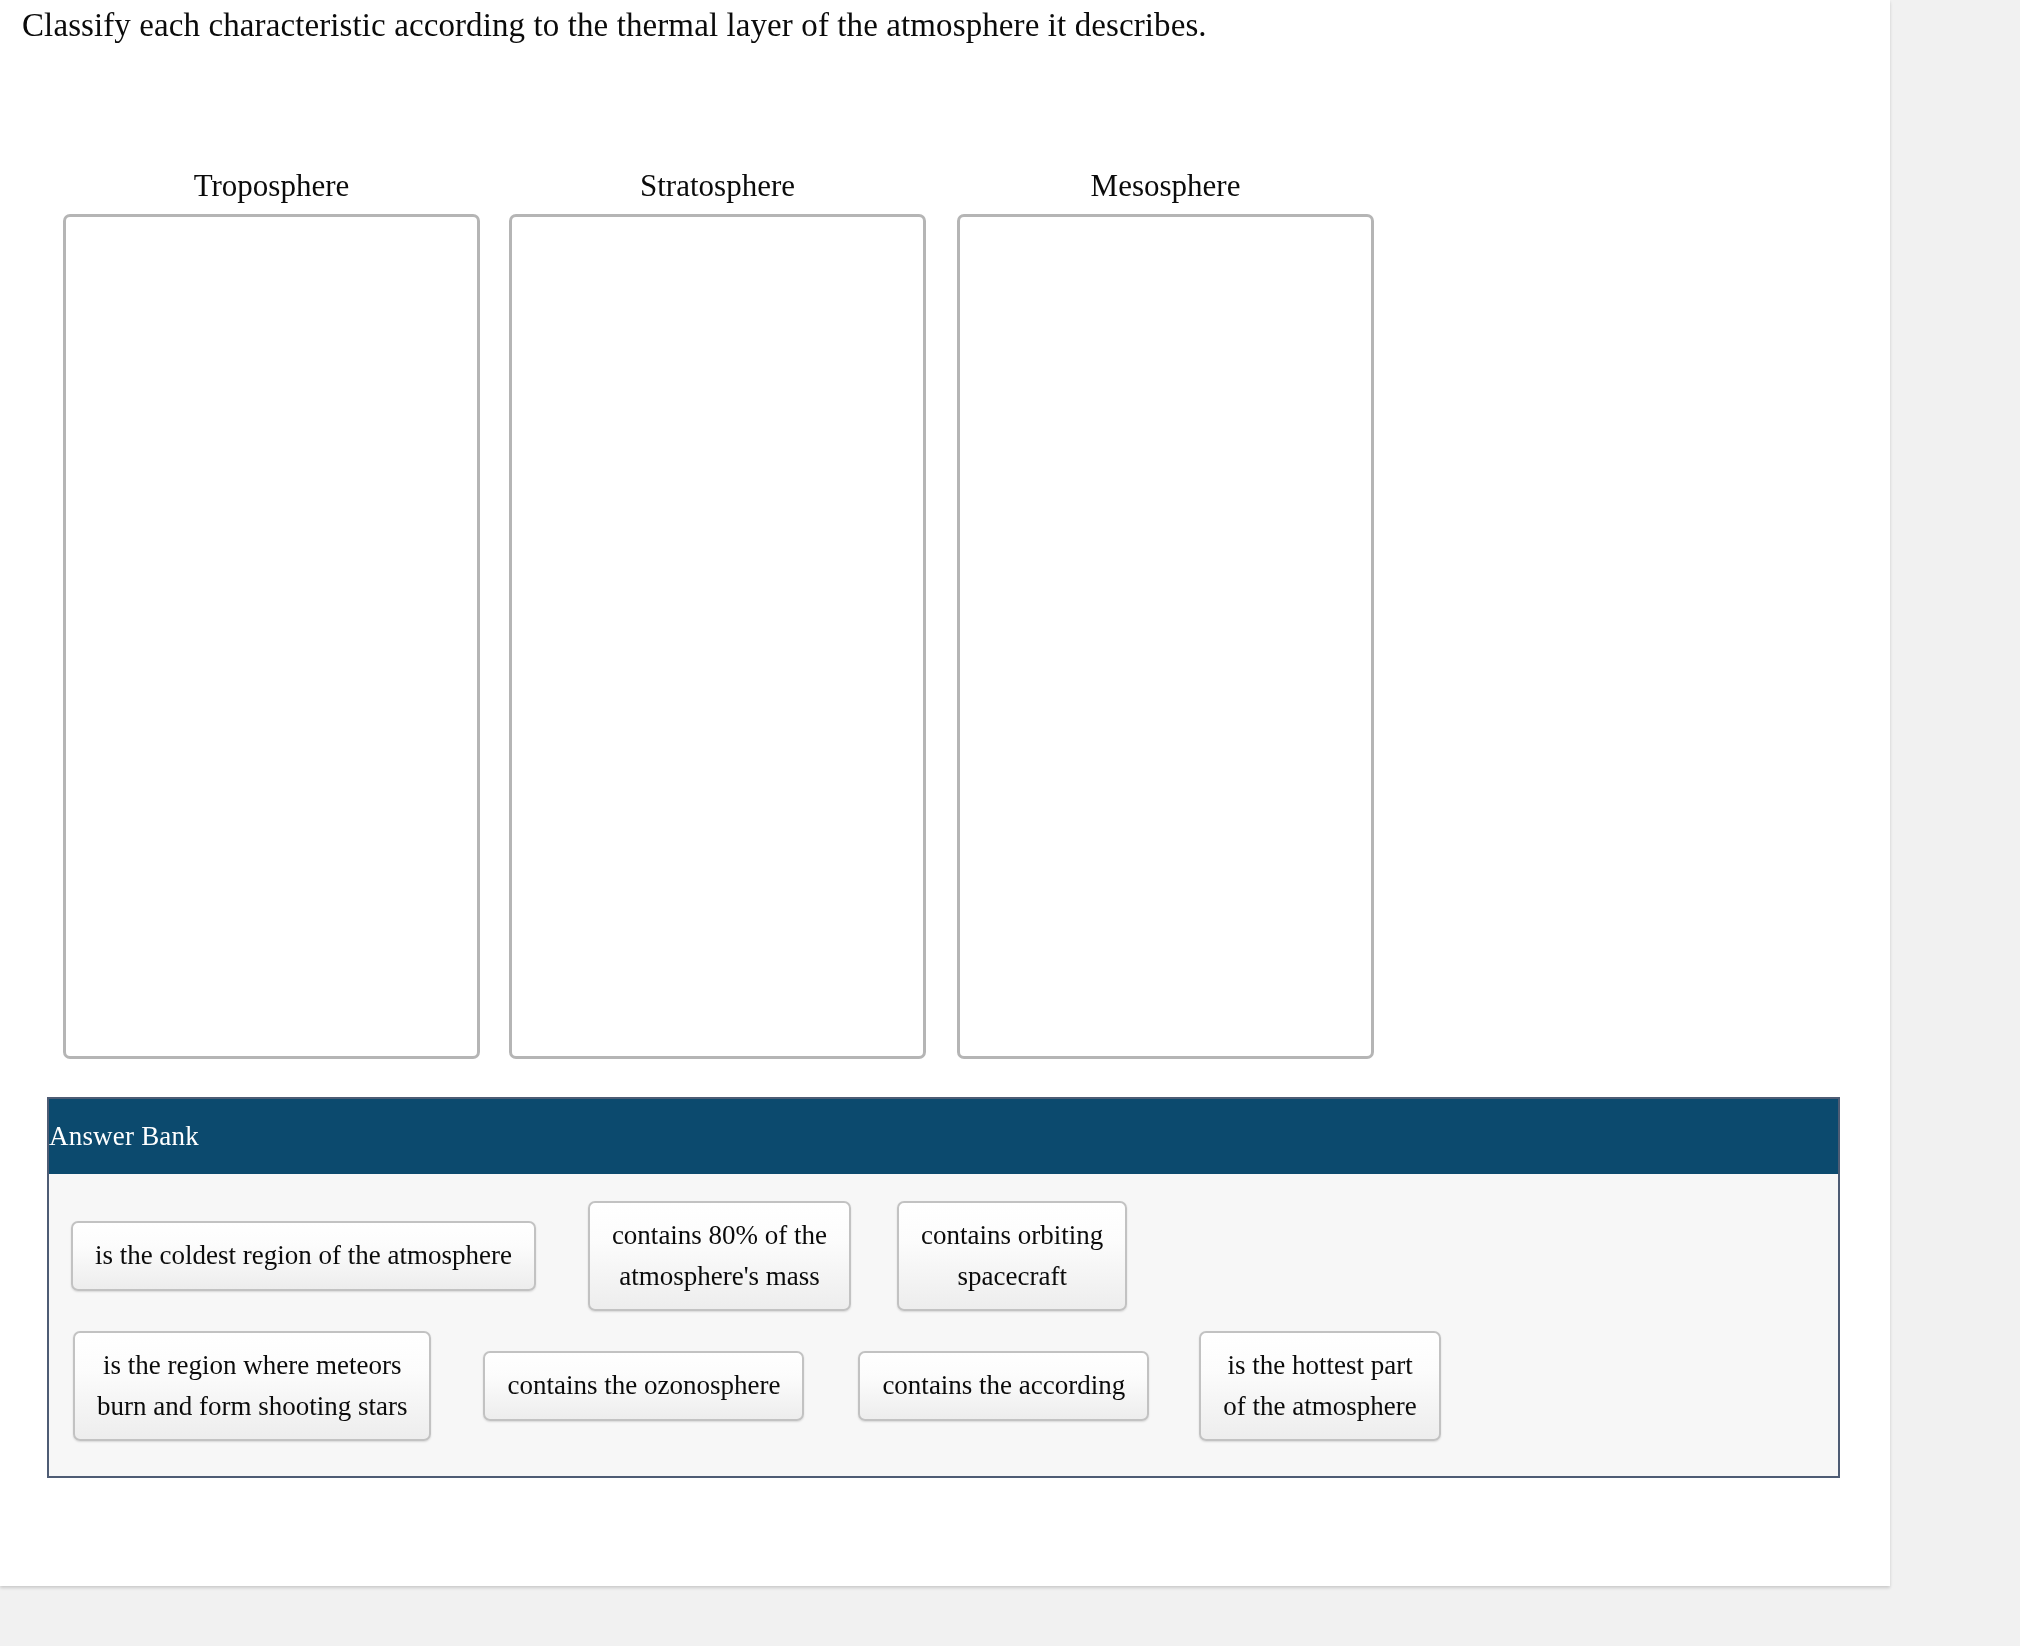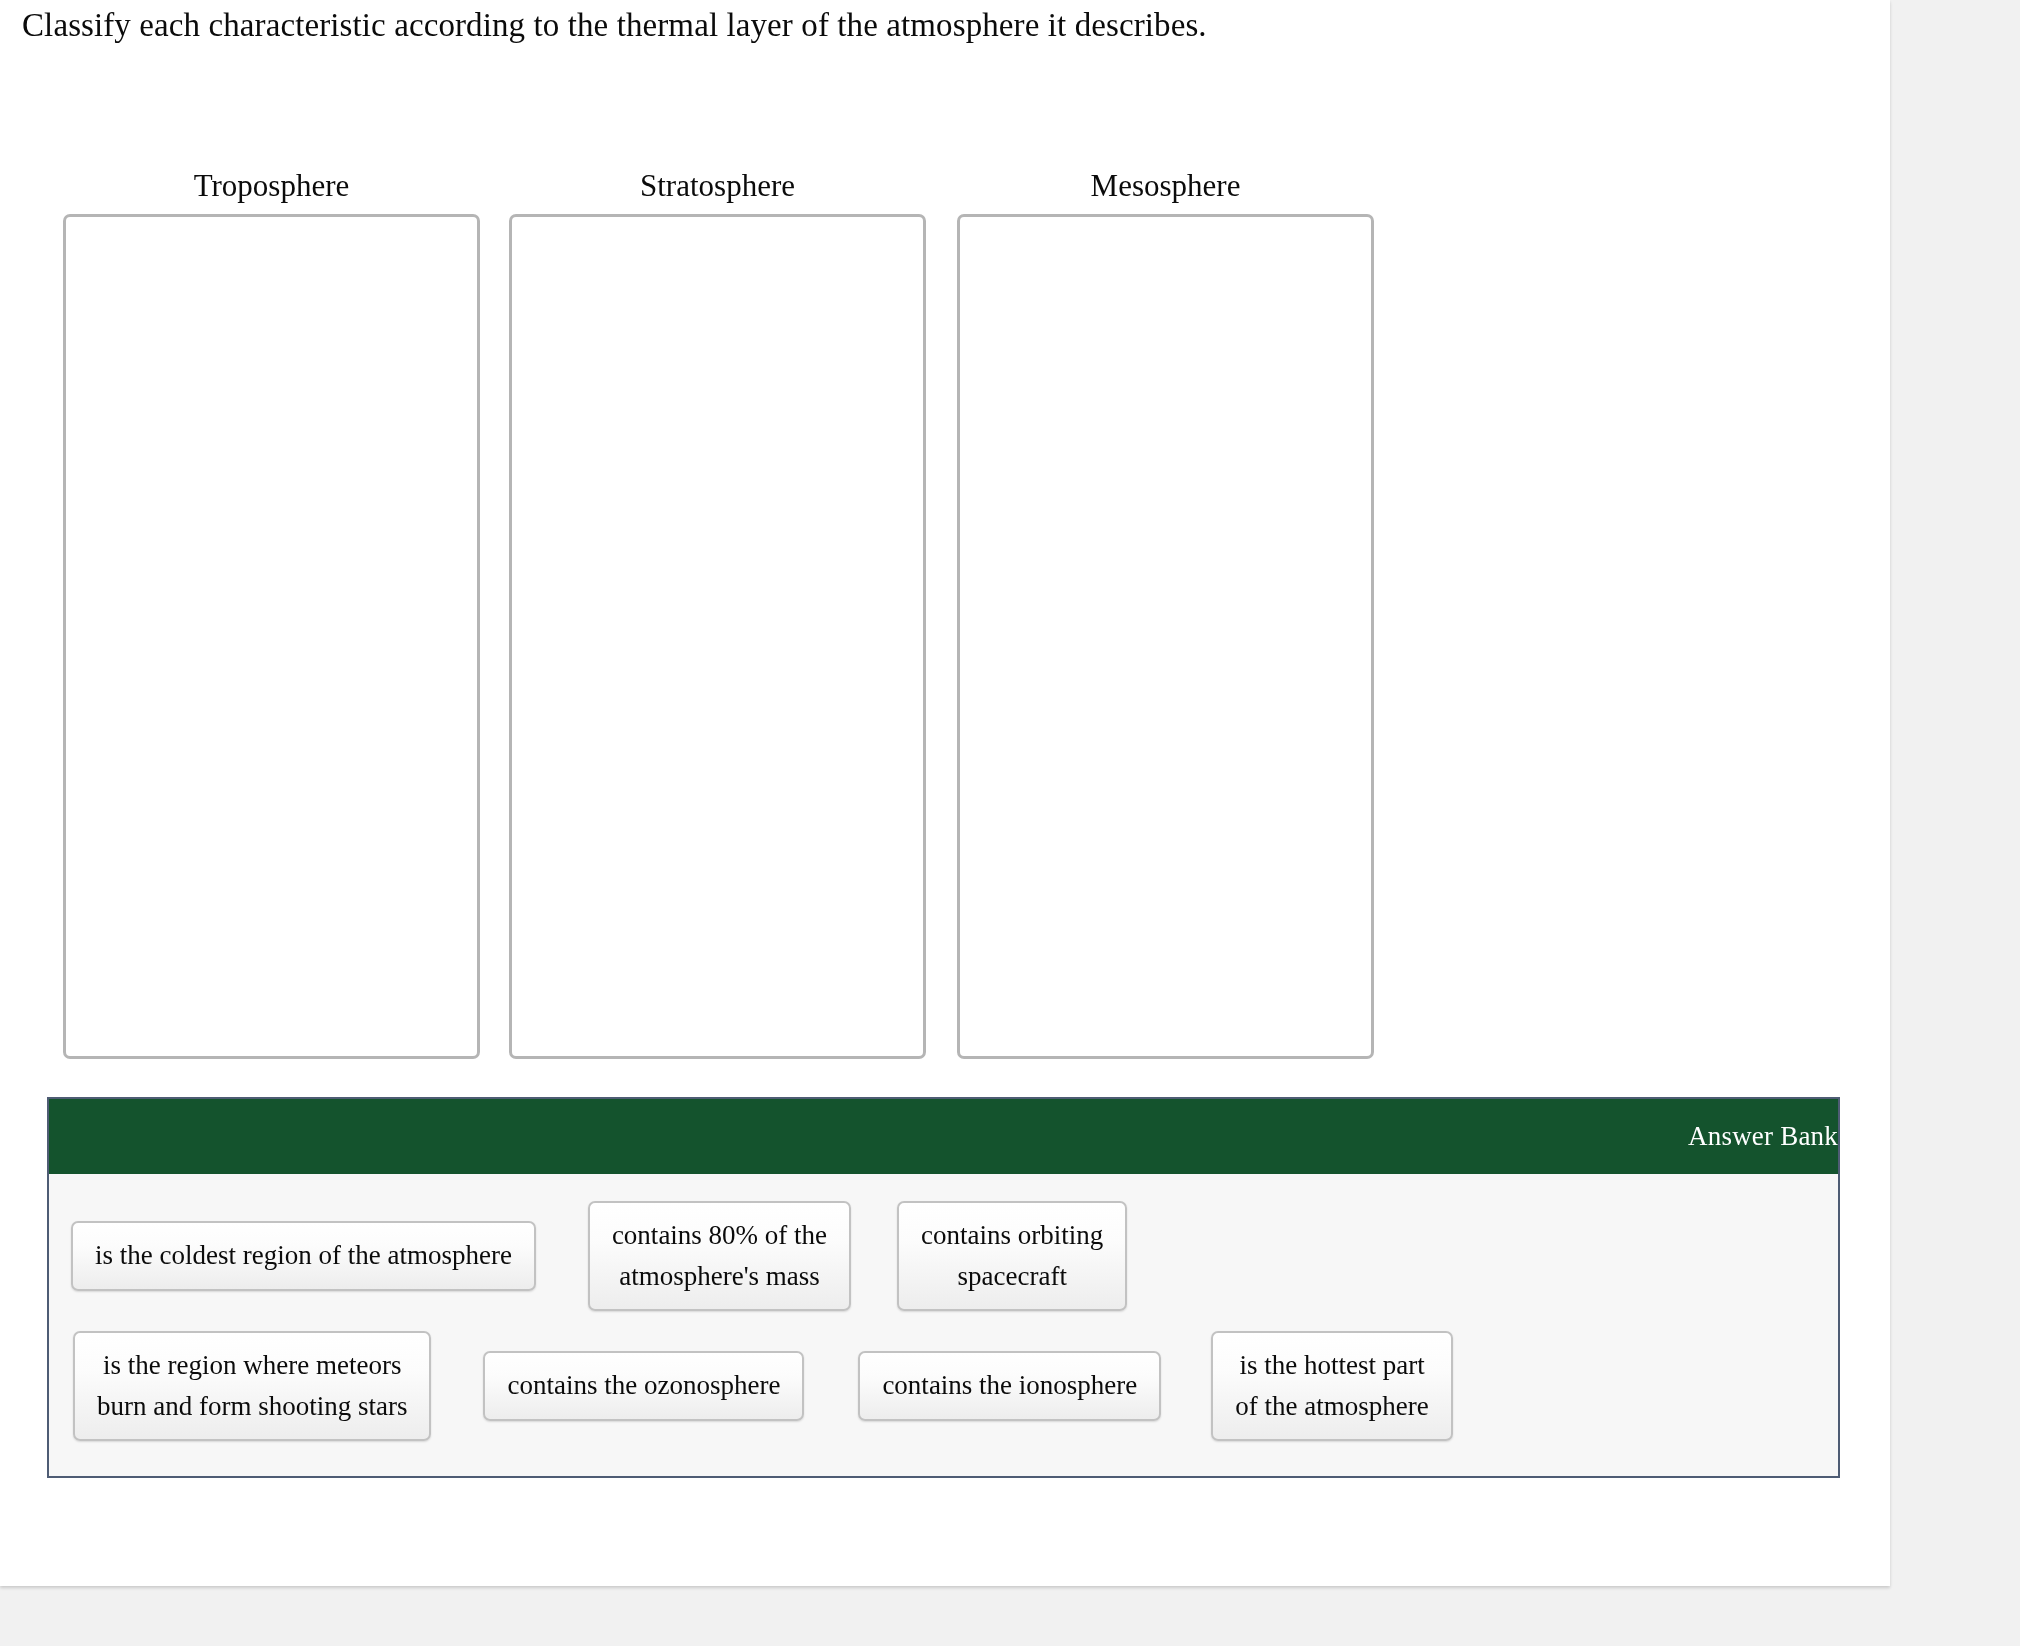--- a/index.html
+++ b/index.html
@@ -76,23 +76,23 @@
   #answer-bank {
     position: absolute;
     left: 47px;
     top: 1097px;
     width: 1793px;
     border: 2px solid #4e5c74;
     box-sizing: border-box;
     background: #f7f7f7;
   }
   #answer-bank-header {
-    background: #14532d;
+    background: #0c4a6e;
     color: #ffffff;
-    text-align: right;
+    text-align: left;
     font-size: 27px;
     line-height: 1;
     padding: 24px 0 24px 0;
     letter-spacing: 0.2px;
   }
   #answer-bank-body {
     padding: 22px 18px 30px 4px;
   }
   .chip-row {
     display: flex;
@@ -167,21 +167,21 @@
         <div class="chip s2">contains 80% of the
 atmosphere's mass</div>
         <div class="chip s3">contains orbiting
 spacecraft</div>
       </div>
 
       <div class="chip-row">
         <div class="chip t0">is the region where meteors
 burn and form shooting stars</div>
         <div class="chip t1">contains the ozonosphere</div>
-        <div class="chip t2">contains the ionosphere</div>
+        <div class="chip t2">contains the according</div>
         <div class="chip t3">is the hottest part
 of the atmosphere</div>
       </div>
 
     </div>
   </div>
 
 </div>
 
 </body></html>

